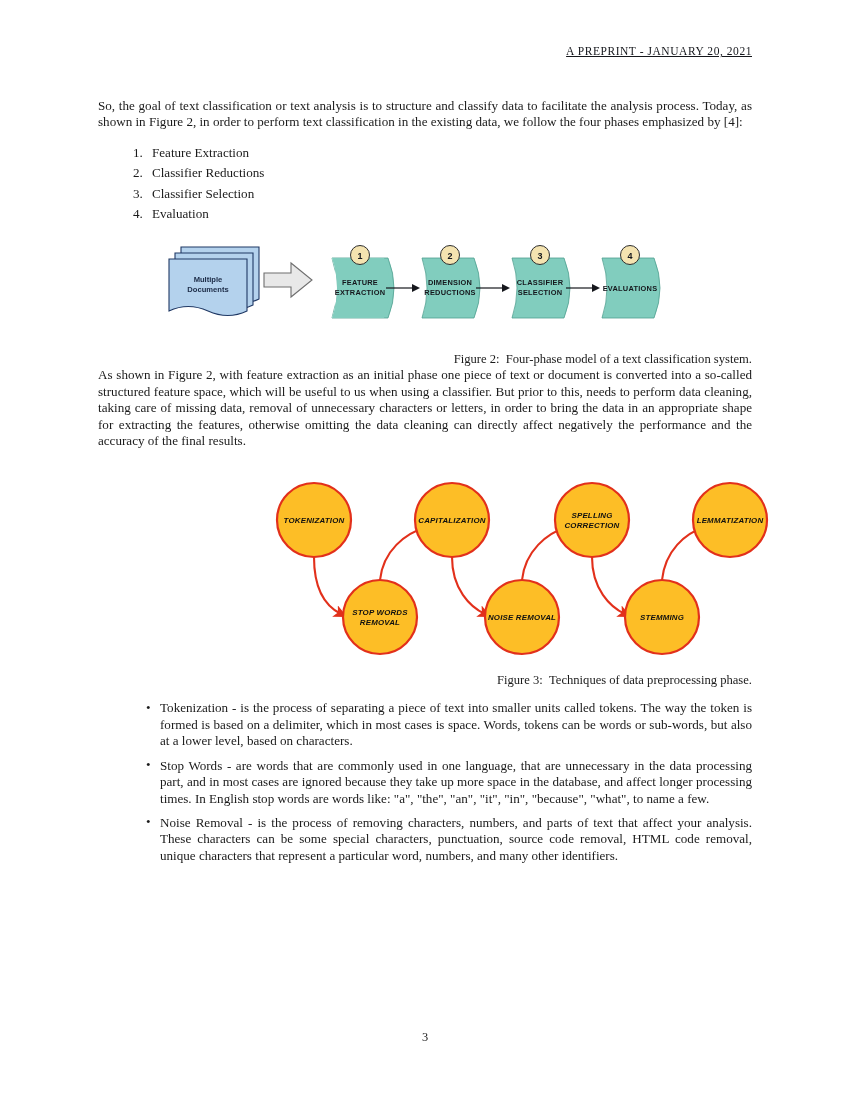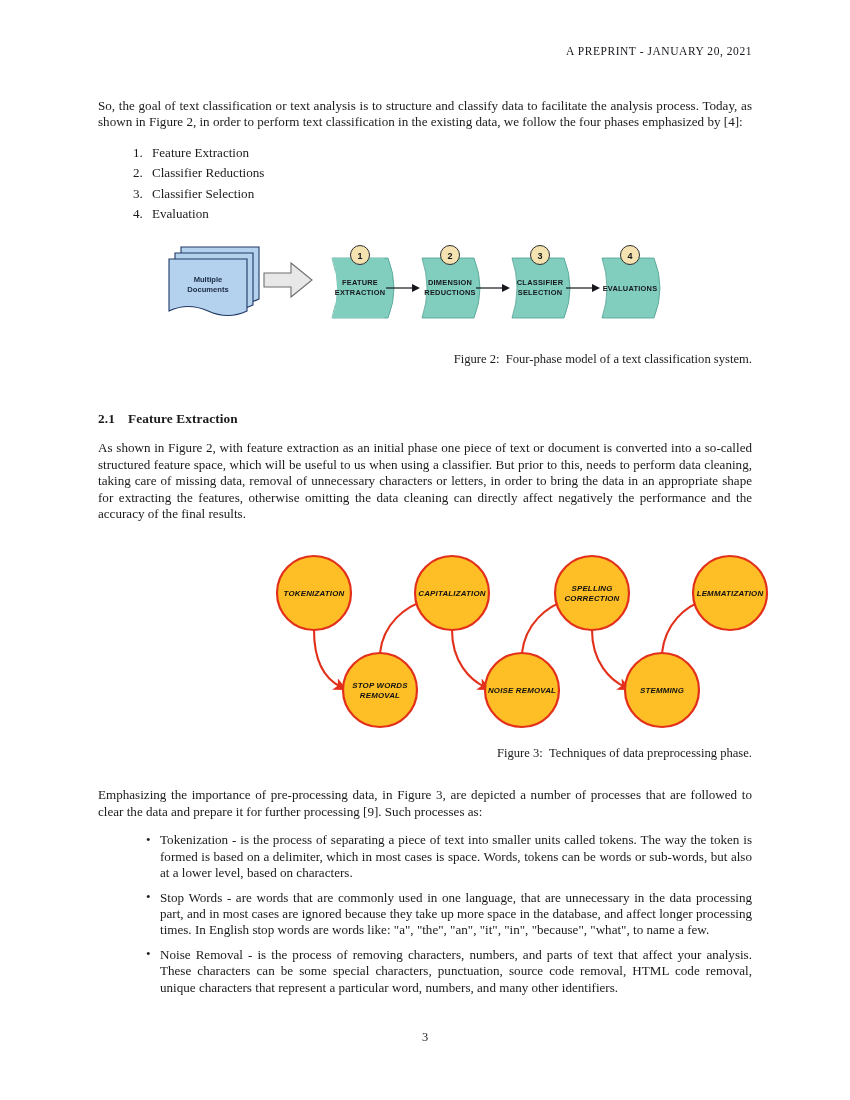--- a/index.html
+++ b/index.html
@@ -25,20 +25,21 @@
   .page-header {
     position: absolute;
     top: 45px;
     left: 98px;
     right: 98px;
     text-align: right;
     font-size: 11.5px;
     font-variant: small-caps;
     letter-spacing: 0.55px;
     color: #15171c;
+    text-decoration: underline;
   }
 
   
   .content {
     position: absolute;
     top: 98px;
     left: 98px;
     width: 654px;
   }
   p.para {
@@ -236,23 +237,20 @@
           <text class="badge-num" x="470" y="20.5" text-anchor="middle">4</text>
         </g>
       </svg>
     </div>
 
     <div class="figcaption">
       <span>Figure 2:</span>
       <span class="capgap"></span><span>Four-phase model of a text classification system.</span>
     </div>
 
-    <h2 class="section-head">
-      <span class="num">2.1</span><span>Feature Extraction</span>
-    </h2>
 
     <p class="para">As shown in Figure 2, with feature extraction as an initial phase one piece of text or document is converted into a so-called structured feature space, which will be useful to us when using a classifier. But prior to this, needs to perform data cleaning, taking care of missing data, removal of unnecessary characters or letters, in order to bring the data in an appropriate shape for extracting the features, otherwise omitting the data cleaning can directly affect negatively the performance and the accuracy of the final results.</p>
 
     <div class="figure3-wrap">
       <svg class="fig3-svg" width="680" height="185" viewBox="0 0 680 185">
         <defs>
           <marker id="ahead" markerWidth="7" markerHeight="7" refX="3.2" refY="3" orient="auto">
             <path d="M0 0 L6.5 3 L0 6 L1.6 3 z" fill="#E2301B"></path>
           </marker>
         </defs>
@@ -297,21 +295,20 @@
           <text class="circle-label" x="575" y="46" text-anchor="middle">LEMMATIZATION</text>
         </g>
       </svg>
     </div>
 
     <div class="figcaption">
       <span>Figure 3:</span>
       <span class="capgap"></span><span>Techniques of data preprocessing phase.</span>
     </div>
 
-    <p class="para" style="margin-top:26px;">Emphasizing the importance of pre-processing data, in Figure 3, are depicted a number of processes that are followed to clear the data and prepare it for further processing [9]. Such processes as:</p>
 
     <ul class="proc-list">
       <li>Tokenization - is the process of separating a piece of text into smaller units called tokens. The way the token is formed is based on a delimiter, which in most cases is space. Words, tokens can be words or sub-words, but also at a lower level, based on characters.</li>
       <li>Stop Words - are words that are commonly used in one language, that are unnecessary in the data processing part, and in most cases are ignored because they take up more space in the database, and affect longer processing times. In English stop words are words like: "a", "the", "an", "it", "in", "because", "what", to name a few.</li>
       <li>Noise Removal - is the process of removing characters, numbers, and parts of text that affect your analysis. These characters can be some special characters, punctuation, source code removal, HTML code removal, unique characters that represent a particular word, numbers, and many other identifiers.</li>
     </ul>
 
   </div>
 
   <div class="page-number">

